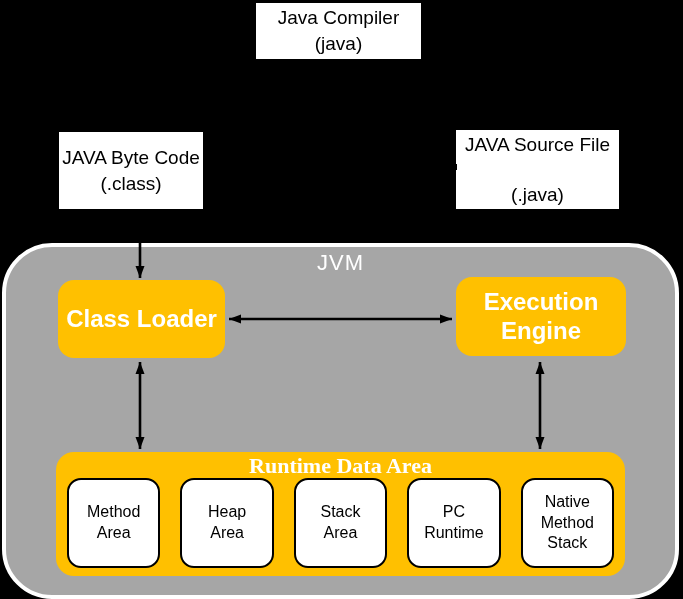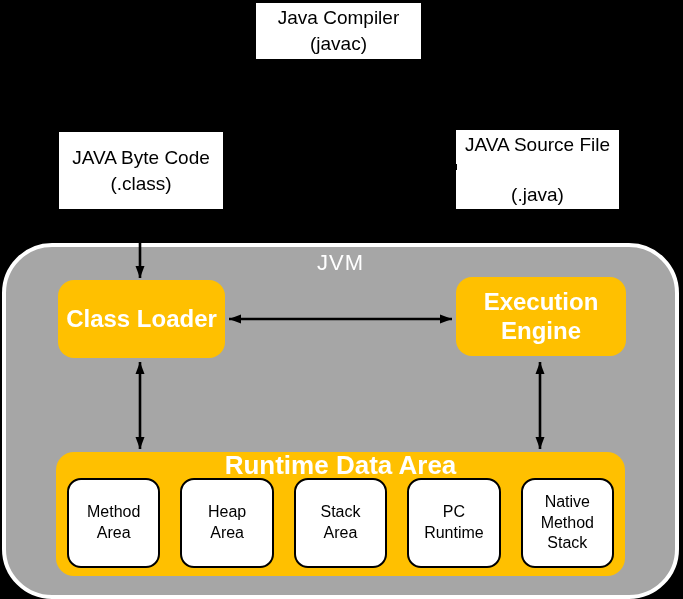--- a/index.html
+++ b/index.html
@@ -15,21 +15,21 @@
 
   
   .white-box {
     background: var(--box_white, #FFFFFF);
     color: #000;
     display: flex; flex-direction: column;
     align-items: center; justify-content: center;
     font-size: 19px; line-height: 1.35; text-align: center;
   }
   .compiler  { left: 256px; top: 3px;   width: 165px; height: 56px; }
-  .bytecode  { left: 59px;  top: 132px; width: 164px; height: 77px; }
+  .bytecode  { left: 59px;  top: 132px; width: 144px; height: 77px; }
   .sourcefile{ left: 456px; top: 130px; width: 163px; height: 79px; gap: 24px; }
 
   .stray-mark { left: 451px; top: 164px; width: 6px; height: 6px; background: #000; }
 
   
   .jvm-container {
     left: 2px; top: 243px; width: 677px; height: 356px;
     background: var(--gray, #A6A6A6);
     border: 4px solid #FFFFFF;
     border-radius: 50px;
@@ -54,21 +54,21 @@
 
   
   .runtime {
     left: 56px; top: 452px; width: 569px; height: 124px;
     background: var(--gold, #FFC000);
     border-radius: 18px;
   }
   .runtime-title {
     height: 26px; line-height: 27px;
     text-align: center; color: #FFFFFF;
-    font-size: 26px; font-weight: bold;
+    font-size: 22px; font-weight: bold; font-family: Liberation Serif, serif;
   }
   .runtime-row {
     display: flex; gap: 20px; padding: 0 11px; height: 90px;
   }
   .runtime-cell {
     flex: 1; box-sizing: border-box;
     background: #FFFFFF; border: 2px solid #000000; border-radius: 14px;
     display: flex; align-items: center; justify-content: center;
     font-size: 16px; line-height: 1.3; color: #000;
     text-align: center; white-space: pre-line;
@@ -76,21 +76,21 @@
 
   .arrows { position: absolute; left: 0; top: 0; pointer-events: none; z-index: 5; }
 </style>
 </head>
 <body>
 
 <div class="stage">
 
   <div class="box white-box compiler">
     <div>Java Compiler</div>
-    <div>(javac)</div>
+    <div>(java)</div>
   </div>
 
   <div class="box white-box bytecode">
     <div>JAVA Byte Code</div>
     <div>(.class)</div>
   </div>
 
   <div class="box white-box sourcefile">
     <div>JAVA Source File</div>
     <div>(.java)</div>

